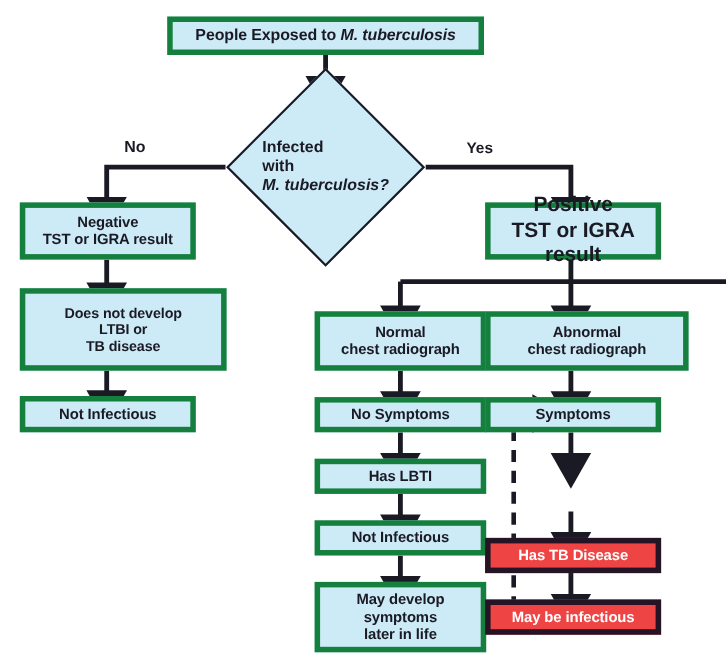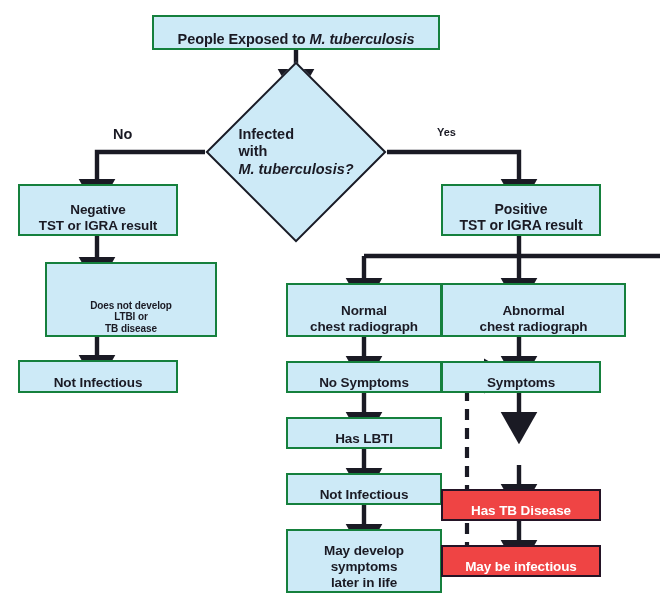--- a/index.html
+++ b/index.html
@@ -21,26 +21,26 @@
     position: absolute;
     left: 0;
     top: 0;
     width: 660px;
     height: 607px;
     pointer-events: none;
   }
   .node {
     position: absolute;
     box-sizing: border-box;
-    border: 2px solid #15803d;
+    border: 5px solid #15803d;
     background: #cdeaf7;
     color: #1a1a24;
     font-weight: bold;
     display: flex;
-    align-items: flex-end;
+    align-items: center;
     justify-content: center;
     text-align: center;
     line-height: 1.18;
     letter-spacing: -0.1px;
     z-index: 2;
   }
   .node.purple {
     background: #ef4444;
     color: #ffffff;
     border-color: #241426;
@@ -134,36 +134,36 @@
   <div class="node" style="left:152px; top:15px; width:288px; height:35px; font-size:14.5px;">
     <span class="txt"><span>People Exposed to </span><i>M. tuberculosis</i></span>
   </div>
 
   <div class="diamond" style="left:232px; top:88px; width:128px; height:128px;"></div>
   <div class="diamond-label" style="left:216px; top:110px; width:160px; height:84px; font-size:14.5px;">
     <span class="txt"><span>Infected</span><br><span>with</span><br><i>M. tuberculosis?</i></span>
   </div>
 
   <div class="branch-label" style="left:113px; top:126px; font-size:14.5px;">No</div>
-  <div class="branch-label" style="left:437px; top:126px; font-size:11px;">Yes</div>
+  <div class="branch-label" style="left:424px; top:126px; font-size:14px;">Yes</div>
 
   <div class="node" style="left:18px; top:184px; width:160px; height:52px; font-size:13.5px;">
     <span class="txt">Negative
 TST or IGRA result</span>
   </div>
-  <div class="node" style="left:18px; top:262px; width:172px; height:75px; font-size:10px;margin-left:27px;">
+  <div class="node" style="left:18px; top:262px; width:188px; height:75px; font-size:13px;">
     <span class="txt">Does not develop
 LTBI or
 TB disease</span>
   </div>
   <div class="node" style="left:18px; top:360px; width:160px; height:33px; font-size:13.5px;">
     <span class="txt">Not Infectious</span>
   </div>
 
-  <div class="node" style="left:441px; top:184px; width:160px; height:52px; font-size:14px;">
+  <div class="node" style="left:441px; top:184px; width:160px; height:52px; font-size:19px;">
     <span class="txt">Positive
 TST or IGRA result</span>
   </div>
 
   <div class="node" style="left:286px; top:283px; width:156px; height:54px; font-size:13.5px;">
     <span class="txt">Normal
 chest radiograph</span>
   </div>
   <div class="node" style="left:286px; top:361px; width:156px; height:32px; font-size:13.5px;">
     <span class="txt">No Symptoms</span>

